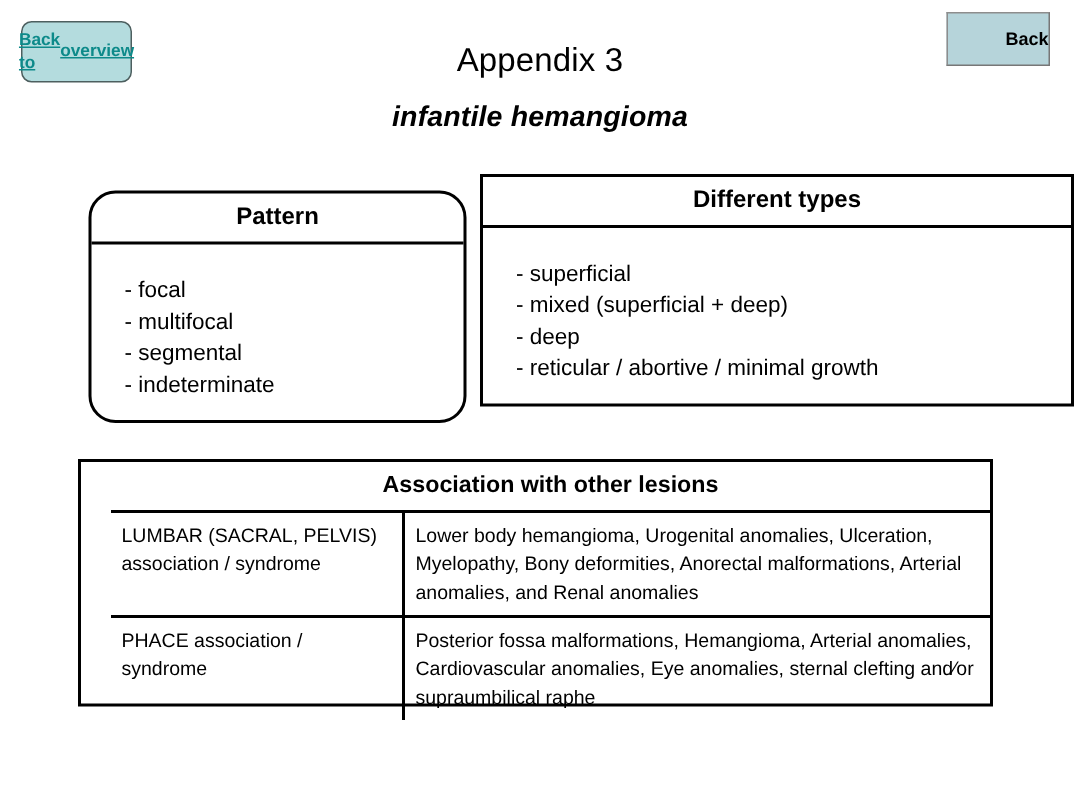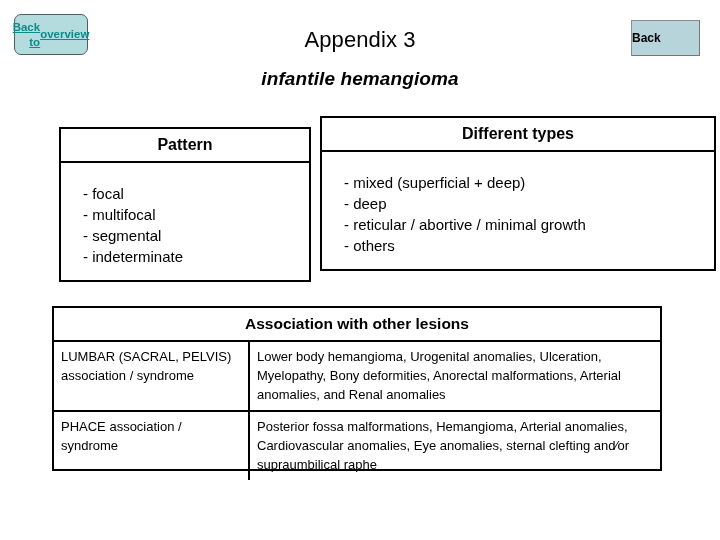--- a/index.html
+++ b/index.html
@@ -25,43 +25,43 @@
     top: 14px;
     width: 74px;
     height: 41px;
     box-sizing: border-box;
     background: #b4dcde;
     border: 1px solid #4d5f5f;
     border-radius: 7px;
     display: flex;
     align-items: center;
     justify-content: center;
-    text-align: right;
+    text-align: left;
     line-height: 15px;
     font-size: 11.5px;
     font-weight: bold;
     color: #0d8a8a;
     text-decoration: underline;
     cursor: pointer;
     padding: 0 3px;
   }
   .btn-back {
     position: absolute;
     left: 631px;
-    top: 20px;
+    top: 8px;
     width: 69px;
     height: 36px;
     box-sizing: border-box;
     background: #b6d4da;
     border: 1px solid #8d8d8d;
     border-right-color: #777;
     border-bottom-color: #777;
     display: flex;
     align-items: center;
-    justify-content: flex-start;
+    justify-content: flex-end;
     font-size: 12px;
     font-weight: bold;
     color: #000;
     cursor: pointer;
   }
 
   
   .title-block {
     position: absolute;
     left: 0;
@@ -109,35 +109,37 @@
     line-height: 21px;
     white-space: nowrap;
   }
 
   
   #pattern-box {
     left: 59px;
     top: 127px;
     width: 252px;
     height: 155px;
+    border-radius: 18px;
   }
   
   #types-box {
     left: 320px;
     top: 116px;
     width: 396px;
     height: 155px;
   }
 
   
   #assoc-box {
     left: 52px;
     top: 306px;
     width: 610px;
     height: 165px;
+    padding-left: 20px;
   }
   #assoc-box .box-header {
     font-size: 15.5px;
     padding: 6px 4px;
   }
   .assoc-table {
     width: 100%;
     border-collapse: collapse;
     table-layout: fixed;
   }
@@ -182,24 +184,24 @@
     <div class="li">- focal</div>
     <div class="li">- multifocal</div>
     <div class="li">- segmental</div>
     <div class="li">- indeterminate</div>
   </div>
 </div>
 
 <div class="box" id="types-box">
   <div class="box-header">Different types</div>
   <div class="box-body">
+    <div class="li">- superficial</div>
     <div class="li">- mixed (superficial + deep)</div>
     <div class="li">- deep</div>
     <div class="li">- reticular / abortive / minimal growth</div>
-    <div class="li">- others</div>
   </div>
 </div>
 
 <div class="box" id="assoc-box">
   <div class="box-header">Association with other lesions</div>
   <table class="assoc-table">
     <tbody>
       <tr>
         <td class="col-label">LUMBAR (SACRAL, PELVIS) association / syndrome</td>
         <td class="col-desc">Lower body hemangioma, Urogenital anomalies, Ulceration, Myelopathy, Bony deformities, Anorectal malformations, Arterial anomalies, and Renal anomalies</td>

